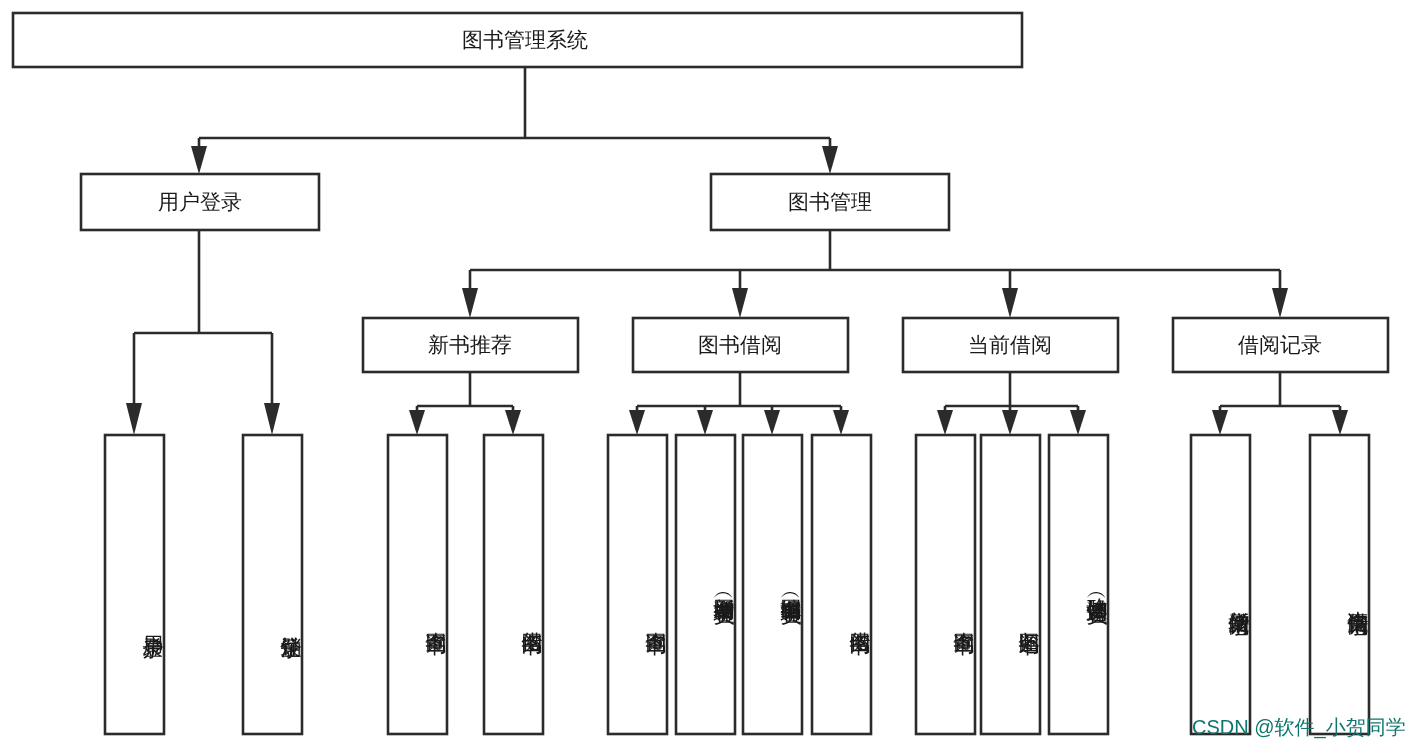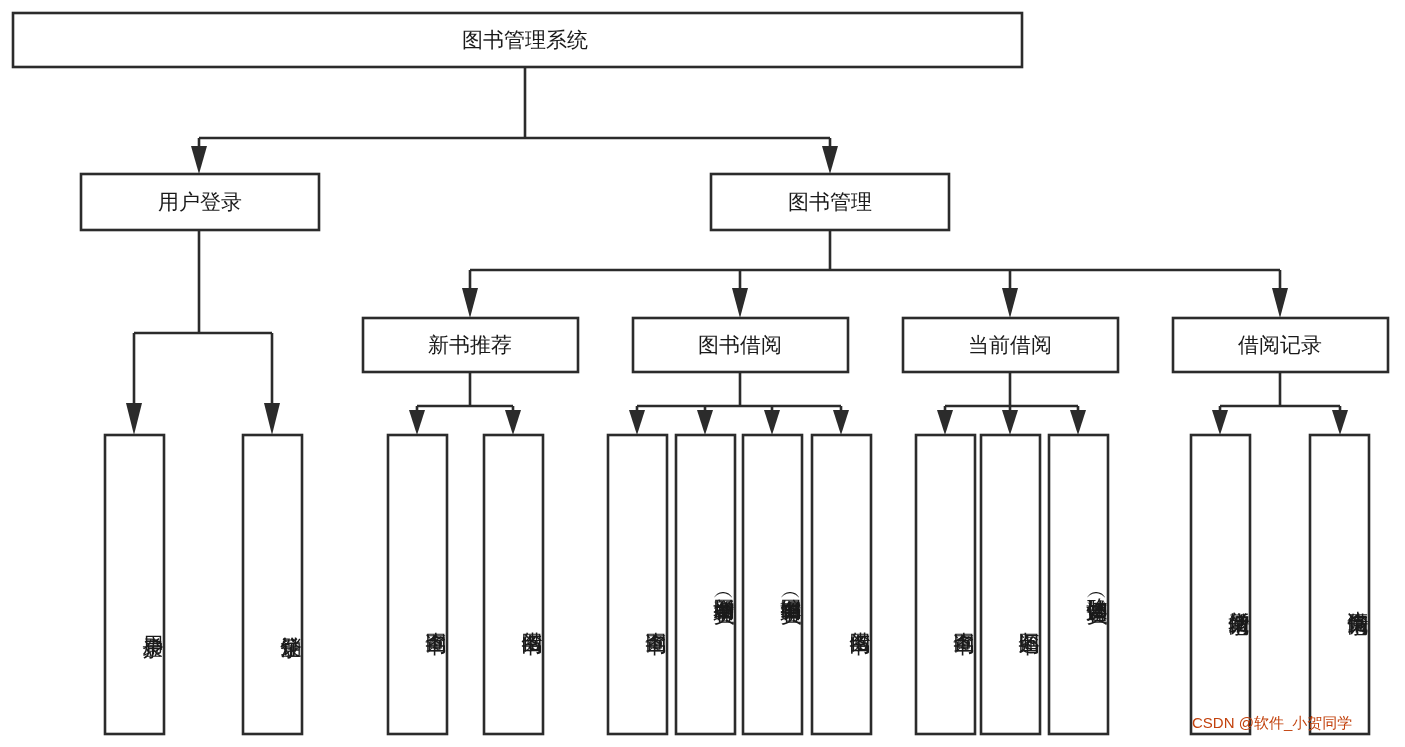--- a/index.html
+++ b/index.html
@@ -60,22 +60,22 @@
     display: flex;
     align-items: flex-start;
     justify-content: center;
     white-space: nowrap;
     pointer-events: none;
     user-select: none;
   }
   .watermark {
     position: absolute;
     font-family: "Liberation Sans", "DejaVu Sans", sans-serif;
-    font-size: 15px;
-    color: #c2410c;
+    font-size: 20px;
+    color: #0f766e;
     white-space: nowrap;
     user-select: none;
   }
 </style>
 </head>
 <body>
 
 <div id="diagram-root">
 
   <svg class="diagram-canvas" viewBox="0 0 1405 747">

